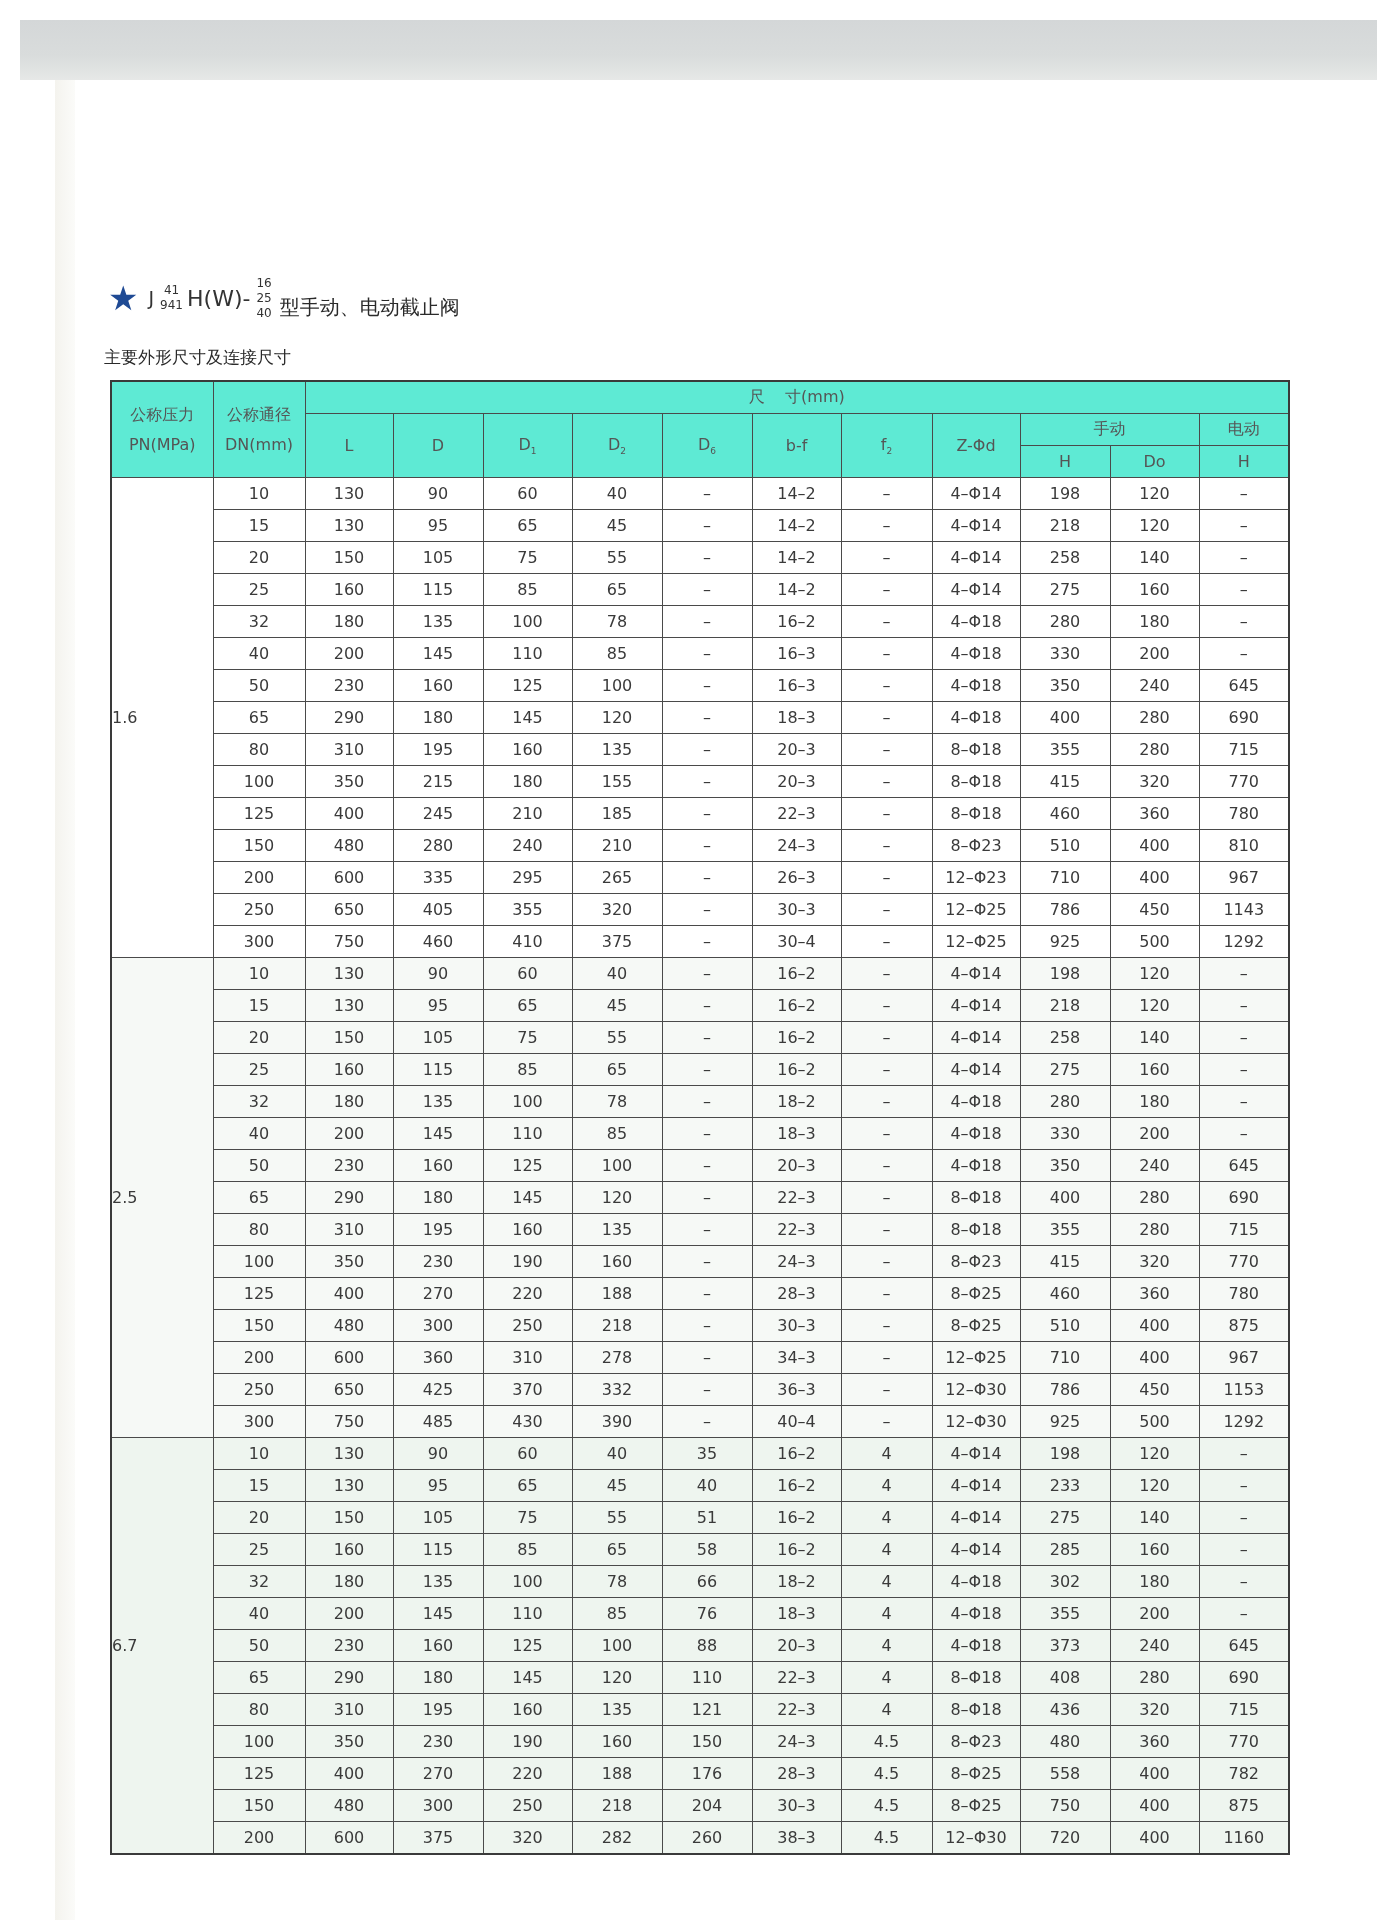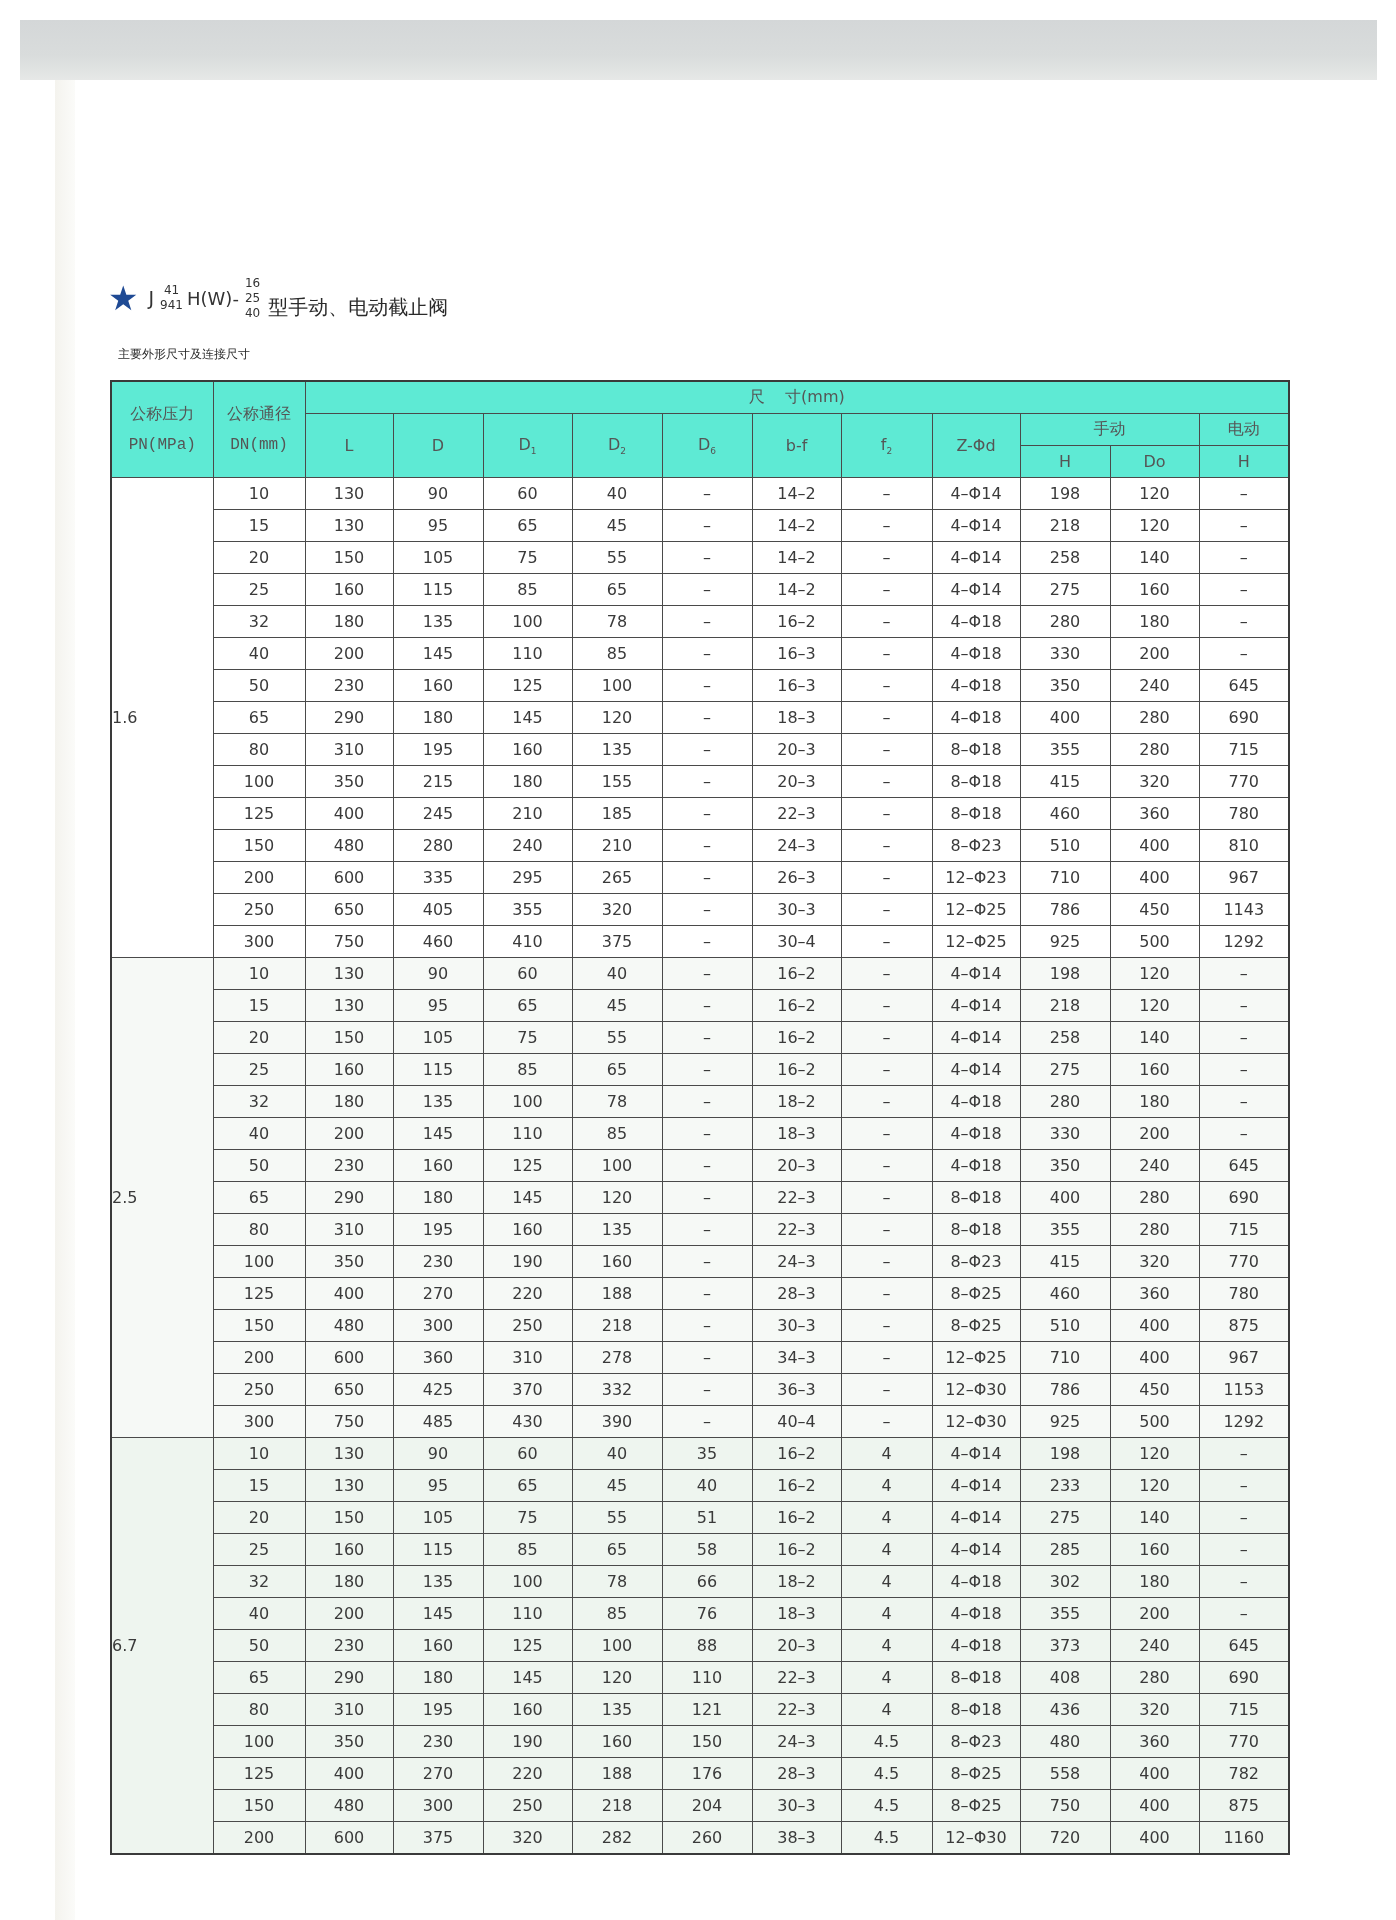--- a/index.html
+++ b/index.html
@@ -18,41 +18,41 @@
     background:linear-gradient(90deg,#f4f3ee,#fbfbf9);
   }
   .title-row {
     position:absolute; left:108px; top:268px; height:60px;
     display:flex; align-items:center;
   }
   .star { color:#1f4a94; font-size:34px; line-height:1; margin-right:10px; }
   .t-j { font-size:19px; margin-right:6px; }
   .stack { display:inline-flex; flex-direction:column; align-items:center; line-height:15px; font-size:12px; }
   .stack2 { margin-right:4px; }
-  .t-hw { font-size:18px; margin-right:6px; }
+  .t-hw { font-size:22px; margin-right:6px; }
   .t-main { font-size:20px; margin-left:8px; color:#2a2a2a;margin-top:18px; }
   .subtitle {
-    position:absolute; left:118px; top:346px; font-size:12px; color:#2a2a2a;
+    position:absolute; left:104px; top:346px; font-size:17px; color:#2a2a2a;
   }
   table.spec {
     position:absolute; left:110px; top:380px; width:1178px;
     border-collapse:collapse; table-layout:fixed;
     border:2px solid #3a3a3a;
   }
   table.spec td, table.spec th {
     border:1px solid #4a4a4a; text-align:center; font-weight:normal;
     font-size:16px; color:#3a3a3a; padding:0; height:31px;
   }
   table.spec thead th { background:#5eead4; color:#555; height:31px; }
   table.spec thead th.tall { height:63px; }
   table.spec tbody td.pn { background:#eef5ef; text-align:left; }
   table.spec tbody tr.g3 td { background:#eef5ef; }
   table.spec tbody tr.g2 td { background:#f6f9f6; }
   table.spec tbody tr.g1 td { background:#ffffff; }
-  .hdr-2line { line-height:30px; font-size:15px;font-family:Liberation Mono, monospace; }
+  .hdr-2line { line-height:30px; font-size:15px; }
   sub { font-size:9px; }
 </style>
 </head>
 <body>
 
 <div class="top-band"></div>
 <div class="left-edge"></div>
 
 <div class="title-row">
   <span class="star">★</span>

